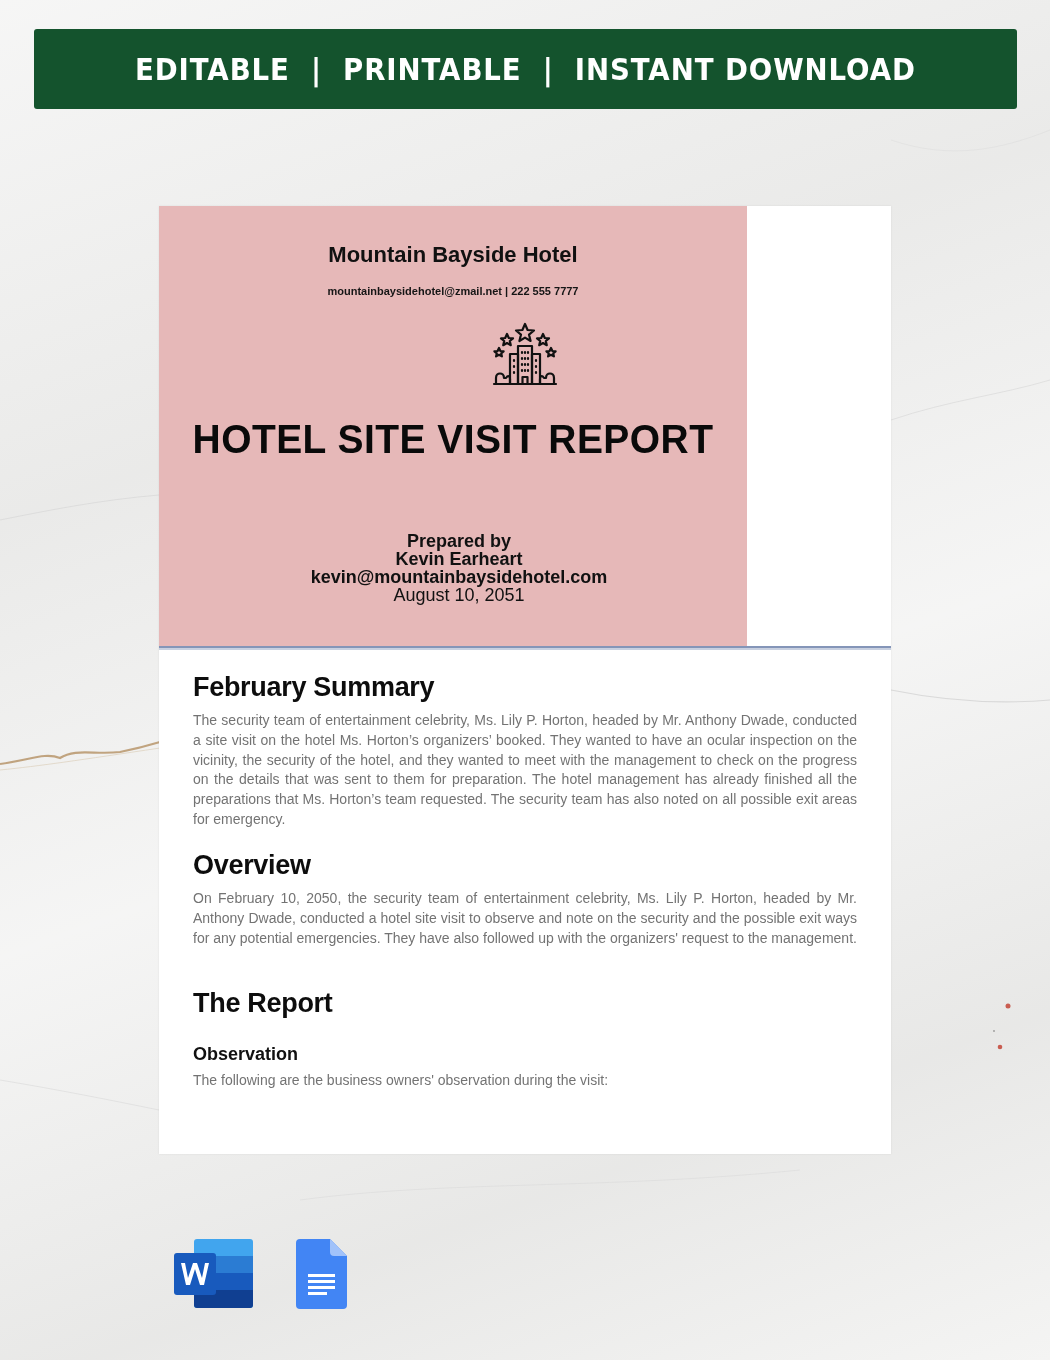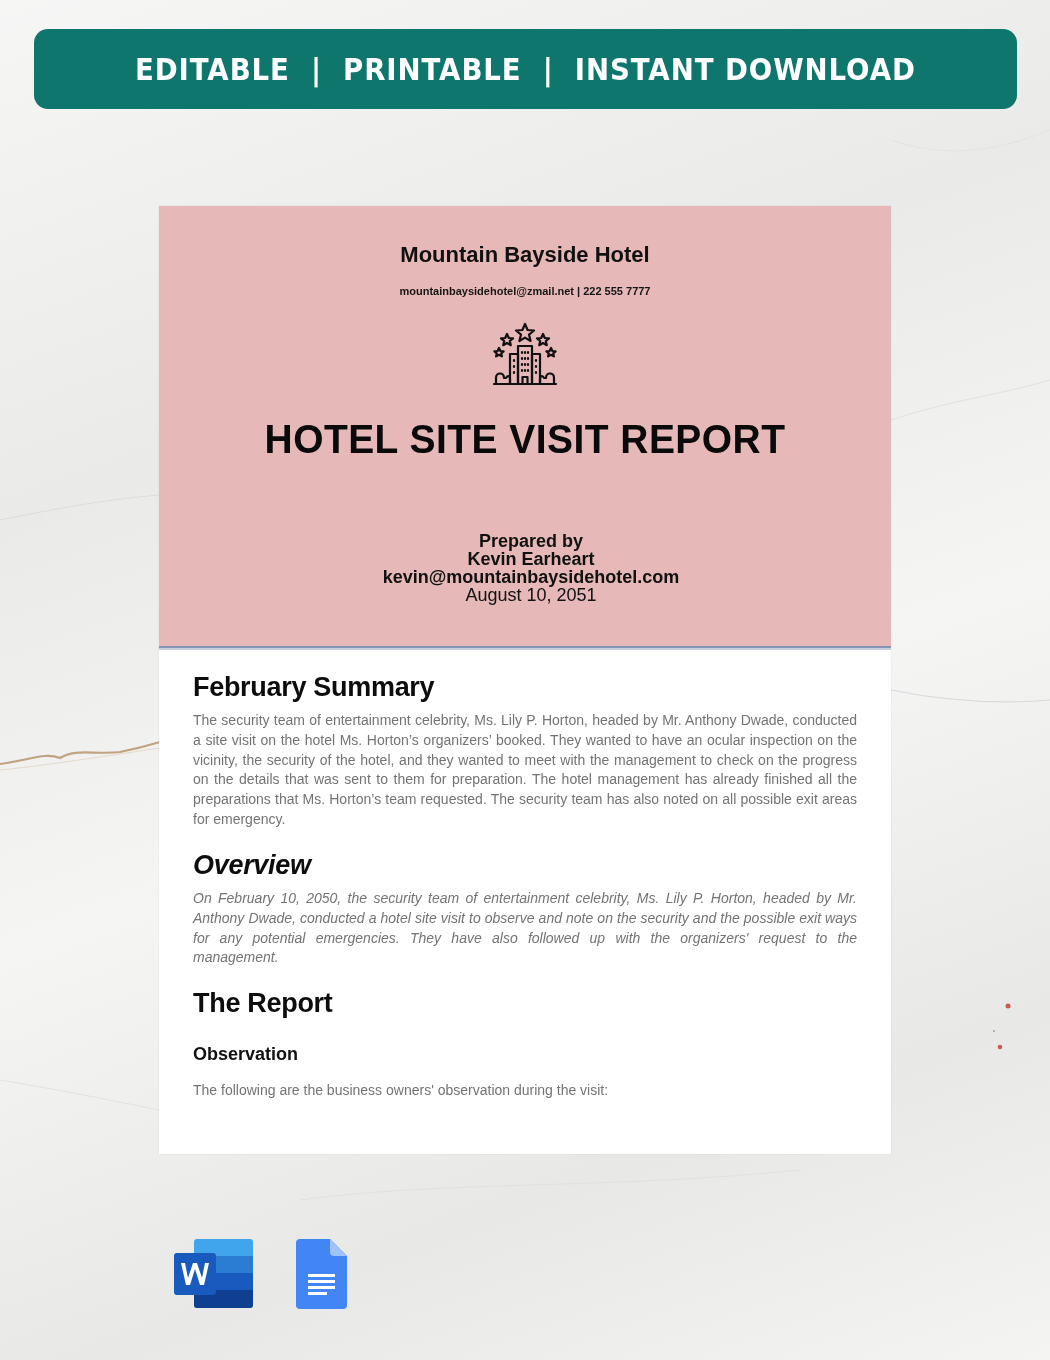--- a/index.html
+++ b/index.html
@@ -8,34 +8,34 @@
       position: relative;
       font-family: "Liberation Sans", sans-serif;
       background: #ebebea;
       background-image:
         linear-gradient(160deg, rgba(255,255,255,0.55) 0%, rgba(230,230,228,0.2) 30%, rgba(255,255,255,0.5) 55%, rgba(225,225,223,0.3) 80%, rgba(250,250,249,0.6) 100%);
     }
     
     .vein { position: absolute; pointer-events: none; }
     .banner {
       position: absolute; left: 34px; top: 29px; width: 983px; height: 80px;
-      background: #0f766e; border-radius: 14px;
+      background: #14532d; border-radius: 3px;
       display: flex; align-items: center; justify-content: center;
     }
     .banner-text {
       color: #ffffff; font-family: "DejaVu Sans", sans-serif; font-weight: bold;
       font-size: 30px; letter-spacing: 1px; transform: scaleX(0.92);
       white-space: pre;
     }
     .doc {
       position: absolute; left: 159px; top: 206px; width: 732px; height: 948px;
       background: #ffffff; box-shadow: 0 0 2px rgba(0,0,0,0.08);
     }
     .cover {
-      position: absolute; left: 0; top: 0; width: 732px; height: 440px;
+      position: absolute; left: 0; top: 0; width: 588px; height: 440px;
       background: #e6b8b8; text-align: center; color: #111;
     }
     .cover-rule {
       position: absolute; left: 0; top: 440px; width: 732px; height: 4px;
       background: linear-gradient(#8495b8 0 50%, #c8d0e0 50% 100%);
     }
     .hotel-name {
       position: absolute; left: 0; right: 0; top: 36px;
       font-size: 22px; font-weight: bold; color: #111;
     }
@@ -50,23 +50,23 @@
     .report-title {
       position: absolute; left: 0; right: 0; top: 210px;
       font-size: 41px; font-weight: bold; color: #0a0a0a; letter-spacing: 0.5px;
       transform: scaleX(0.95);
     }
     .prepared { position: absolute; left: 12px; right: 0; top: 326px; font-size: 18px; line-height: 18px; color: #111; }
     .prepared .b { font-weight: bold; }
     .content { position: absolute; left: 34px; top: 466px; width: 664px; color: #1a1a1a; }
     .h1 { font-size: 27px; font-weight: bold; color: #0d0d0d; letter-spacing: -0.3px; margin-bottom: 8px; }
     .p { font-size: 14px; line-height: 19.8px; text-align: justify; color: #737373; }
-    .h2 { font-size: 18px; font-weight: bold; color: #111; margin-bottom: 16px; }
+    .h2 { font-size: 18px; font-weight: bold; color: #111; margin-bottom: 6px; }
     .sec-exec { position: absolute; left: 0; top: 0; width: 664px; }
-    .sec-over { position: absolute; left: 0; top: 178px; width: 664px; font-style: italic; }
+    .sec-over { position: absolute; left: 0; top: 178px; width: 664px; }
     .sec-report { position: absolute; left: 0; top: 316px; width: 664px; }
     .sub-obs { position: absolute; left: 0; top: 372px; width: 664px; }
     .apps { position: absolute; left: 174px; top: 1238px; height: 72px; }
     .app-icon { position: absolute; top: 0; }
   </style>
 </head>
 <body>
 
 <svg class="vein" style="left:0;top:0;" width="1050" height="1360" viewBox="0 0 1050 1360">
   <path d="M0 764 C 30 760, 45 752, 60 758 C 75 748, 95 755, 120 752 C 140 748, 150 745, 160 742" stroke="#b08a5a" stroke-width="2.2" fill="none" opacity="0.75"></path>

